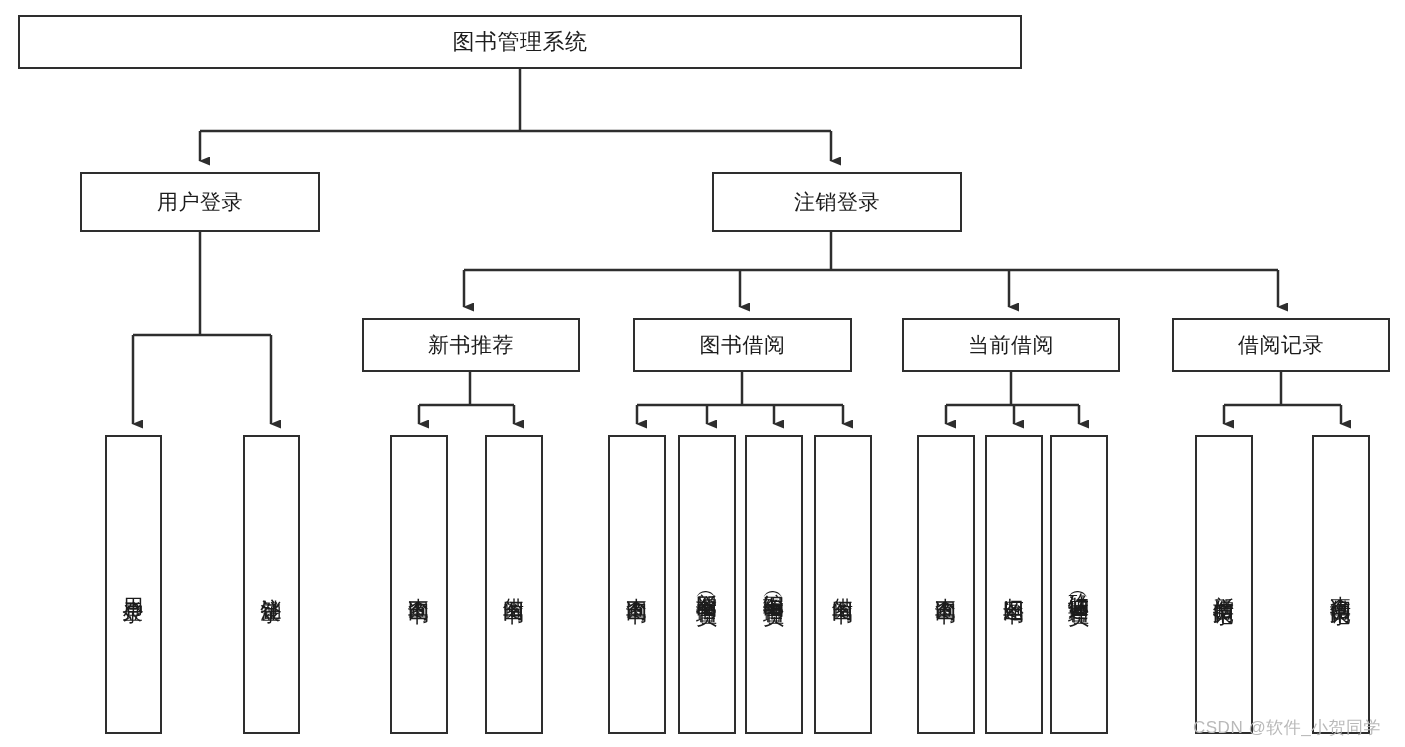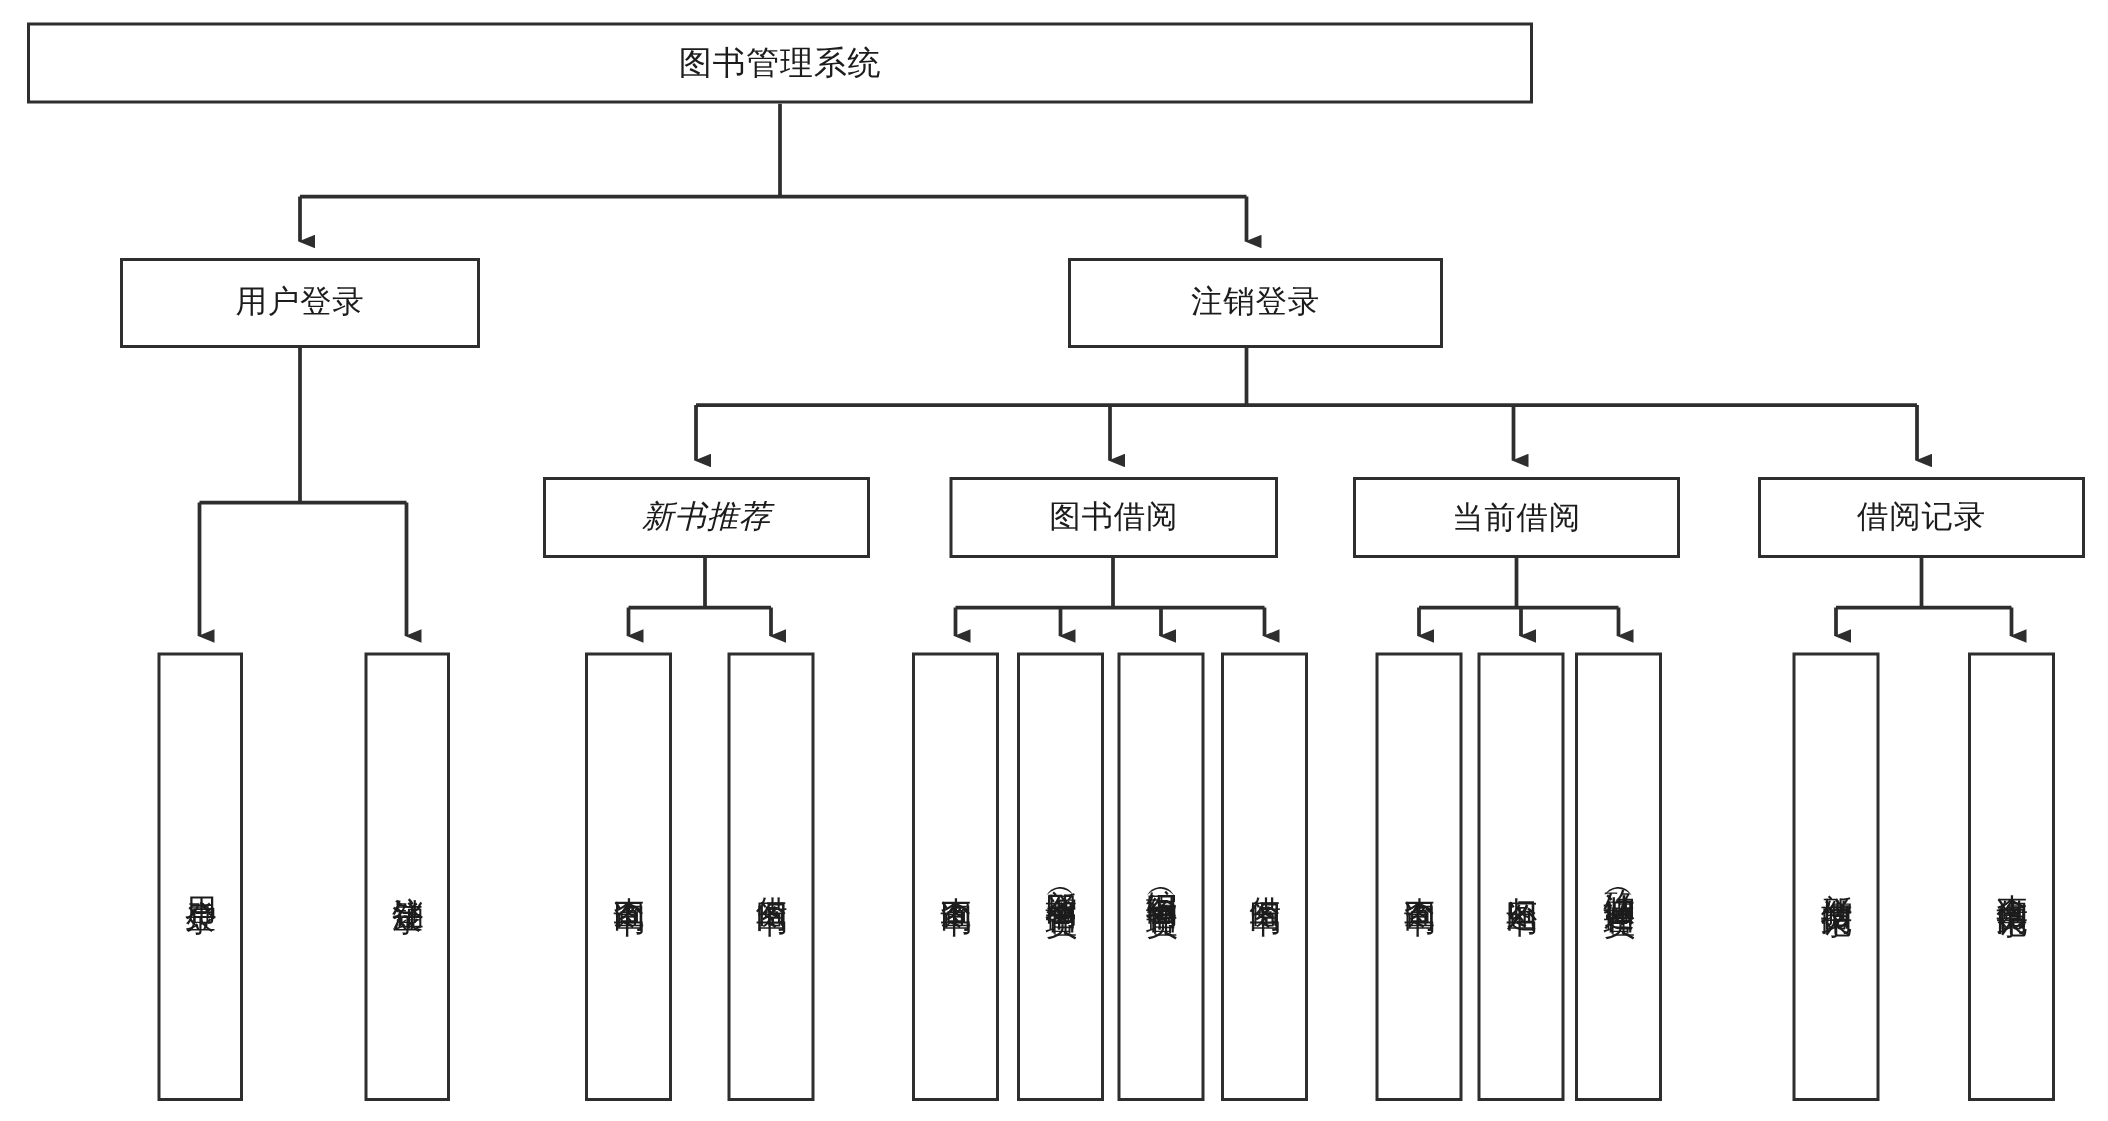--- a/index.html
+++ b/index.html
@@ -115,21 +115,21 @@
   <div id="nodes-layer">
       <div class="node-box root" style="left: 18px; top: 15px; width: 1004px; height: 54px;">
         <span class="node-label">图书管理系统</span>
       </div>
       <div class="node-box level1" style="left: 80px; top: 172px; width: 240px; height: 60px;">
         <span class="node-label">用户登录</span>
       </div>
       <div class="node-box level1" style="left: 712px; top: 172px; width: 250px; height: 60px;">
         <span class="node-label">注销登录</span>
       </div>
-      <div class="node-box level2" style="left: 362px; top: 318px; width: 218px; height: 54px; font-style: italic;">
+      <div class="node-box level2" style="left: 362px; top: 318px; width: 218px; height: 54px;">
         <span class="node-label">新书推荐</span>
       </div>
       <div class="node-box level2" style="left: 633px; top: 318px; width: 219px; height: 54px;">
         <span class="node-label">图书借阅</span>
       </div>
       <div class="node-box level2" style="left: 902px; top: 318px; width: 218px; height: 54px; font-family: Liberation Serif, serif;">
         <span class="node-label">当前借阅</span>
       </div>
       <div class="node-box level2" style="left: 1172px; top: 318px; width: 218px; height: 54px; align-items: center;">
         <span class="node-label">借阅记录</span>
@@ -168,14 +168,15 @@
         <span class="node-label">确认归还（管理员）</span>
       </div>
       <div class="node-box leaf vertical" style="left: 1195px; top: 435px; width: 58px; height: 299px;">
         <span class="node-label">新增借阅记录</span>
       </div>
       <div class="node-box leaf vertical" style="left: 1312px; top: 435px; width: 58px; height: 299px;">
         <span class="node-label">查询借阅记录</span>
       </div>
     </div>
 
+  <div class="watermark" style="left: 1193px; top: 716px;">CSDN @软件_小贺同学</div>
 
 </div>
 
 </body></html>

